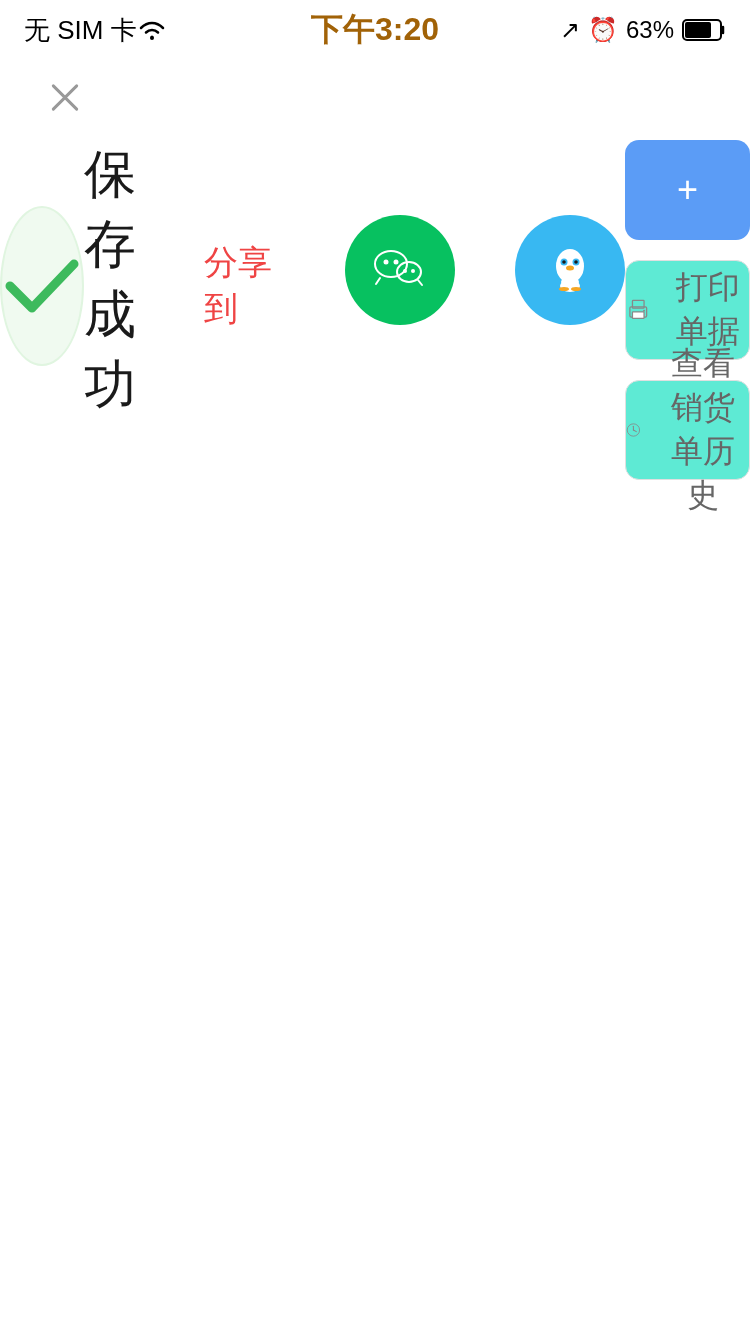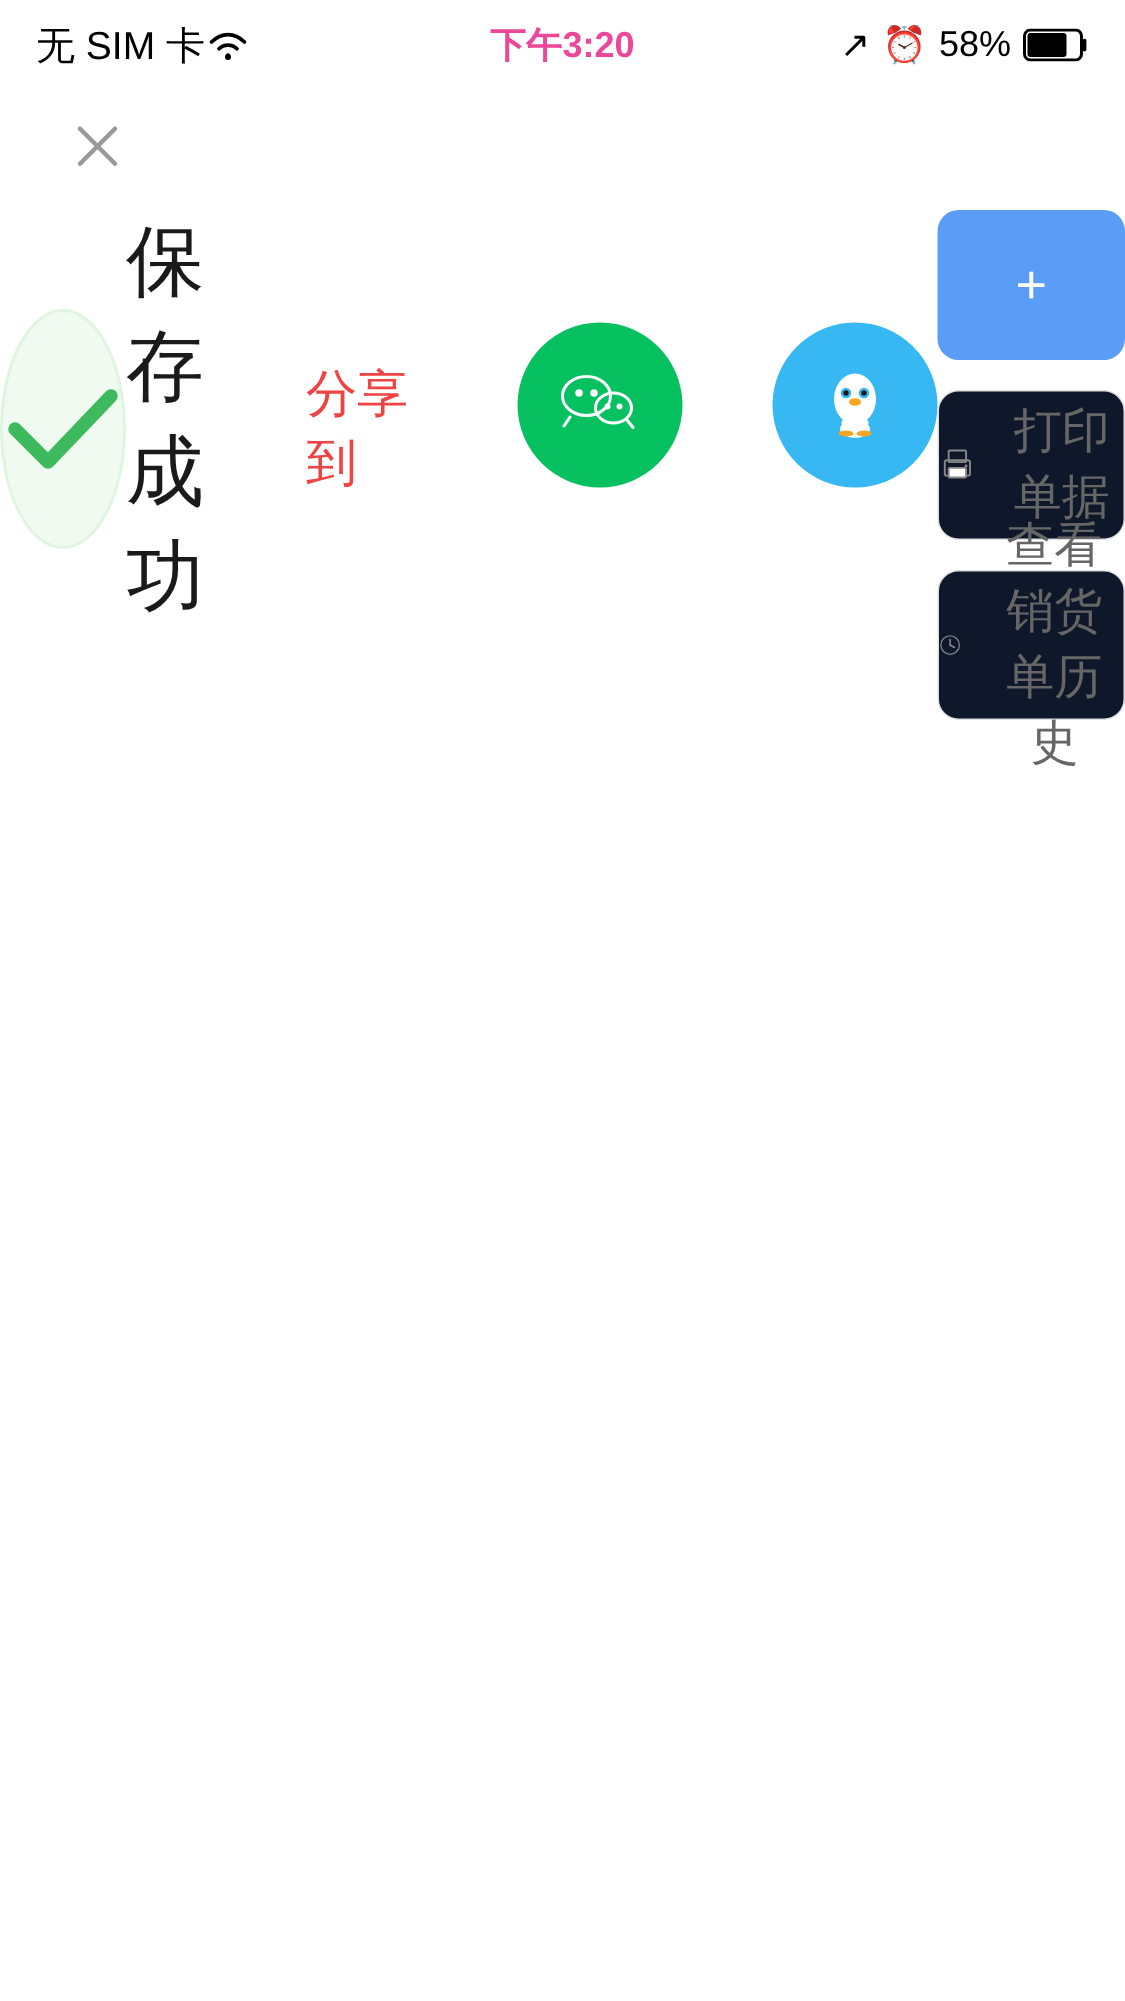--- a/index.html
+++ b/index.html
@@ -31,23 +31,23 @@
 
     .status-left {
       display: flex;
       align-items: center;
       font-size: 26px;
       font-weight: 500;
       color: #000;
     }
 
     .status-center {
-      font-size: 24px;
+      font-size: 32px;
       font-weight: 600;
-      color: #ec4899;
+      color: #a16207;
       position: absolute;
       left: 50%;
       transform: translateX(-50%);
     }
 
     .status-right {
       display: flex;
       align-items: center;
       gap: 8px;
       font-size: 24px;
@@ -194,21 +194,21 @@
       cursor: pointer;
       outline: none;
     }
 
     .action-btn-primary {
       background: #5b9cf6;
       color: #ffffff;
     }
 
     .action-btn-secondary {
-      background: #0f172a;
+      background: #5eead4;
       color: #666;
       border: 1px solid #e0e0e0;
     }
   </style>
 </head>
 <body>
 
 <div class="status-bar">
   <div class="status-left">
     <span>无 SIM 卡</span>
@@ -216,21 +216,21 @@
       <path d="M15 18L15 18" stroke="#000" stroke-width="3" stroke-linecap="round"></path>
       <path d="M9 13.5C10.7 11.8 12.7 11 15 11C17.3 11 19.3 11.8 21 13.5" stroke="#000" stroke-width="2.5" stroke-linecap="round" fill="none"></path>
       <path d="M4 9C7.2 5.8 10.9 4 15 4C19.1 4 22.8 5.8 26 9" stroke="#000" stroke-width="2.5" stroke-linecap="round" fill="none"></path>
       <circle cx="15" cy="19" r="2" fill="#000"></circle>
     </svg>
   </div>
   <div class="status-center">下午3:20</div>
   <div class="status-right">
     <span>↗</span>
     <span>⏰</span>
-    <span>58%</span>
+    <span>63%</span>
     <svg width="44" height="22" viewBox="0 0 44 22" fill="none" xmlns="http://www.w3.org/2000/svg">
       <rect x="1" y="1" width="38" height="20" rx="4" stroke="#000" stroke-width="2"></rect>
       <rect x="3" y="3" width="26" height="16" rx="2" fill="#000"></rect>
       <path d="M41 8v6" stroke="#000" stroke-width="2.5" stroke-linecap="round"></path>
     </svg>
   </div>
 </div>
 
 <div class="close-btn" aria-label="关闭"></div>
 

